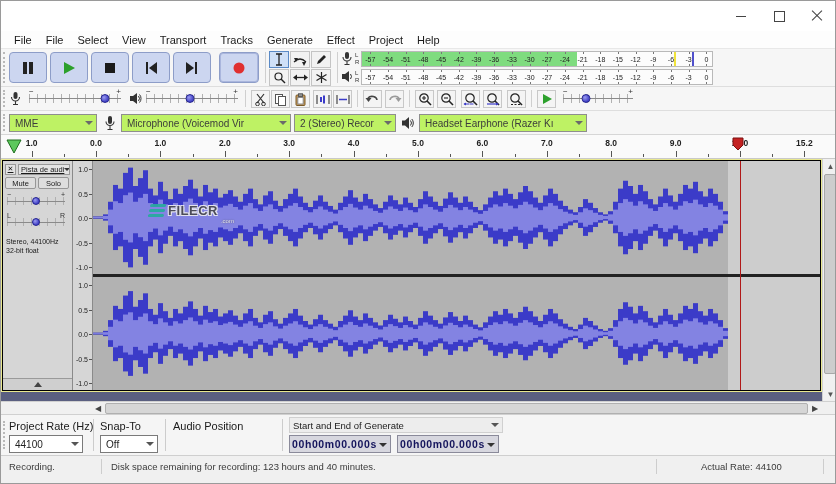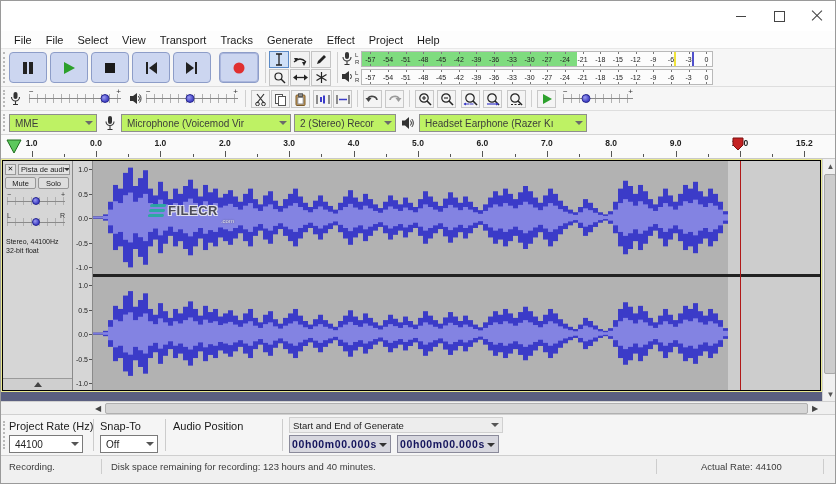--- a/index.html
+++ b/index.html
@@ -67,21 +67,21 @@
   .panel{width:70px;background:#d6d6d6;position:relative;border-right:1px solid #8a8a8a;font-size:7.5px;color:#1a1a1a;}
   .rulers{width:20px;background:#d6d6d6;position:relative;border-right:1px solid #8a8a8a;}
   .waves{flex:1;position:relative;}
   .chan{position:absolute;left:0;right:0;height:113px;}
   .chan1{top:0;} .chan2{top:116px;}
   .chansep{position:absolute;left:0;right:0;top:113px;height:3px;background:#222;}
   .ruler-label{position:absolute;right:4px;font-size:7px;color:#222;transform:translateY(-50%);}
   .ruler-tick{position:absolute;right:0;width:3px;height:1px;background:#555;}
   .cursorline{position:absolute;top:0;bottom:0;width:1px;background:#b01818;z-index:5;}
   
-  .prow1{position:absolute;left:2px;top:2px;right:2px;height:12px;display:flex;align-items:center;gap:2px;}
+  .prow1{position:absolute;left:2px;top:2px;right:2px;height:12px;display:flex;align-items:center;gap:2px;text-decoration:underline;}
   .pclose{width:11px;height:11px;border:1px solid #999;background:#e3e3e3;font-size:7px;display:flex;align-items:center;justify-content:center;}
   .pname{flex:1;border:1px solid #999;background:#e3e3e3;height:11px;display:flex;align-items:center;padding:0 2px;white-space:nowrap;overflow:hidden;}
   .pname .tri{margin-left:auto;width:0;height:0;border:3px solid transparent;border-top-color:#333;margin-top:3px;}
   .ms{position:absolute;left:2px;top:16px;display:flex;gap:2px;}
   .msbtn{width:31px;height:12px;background:#dedede;border:1px solid #979797;border-radius:2px;
     font-size:7.5px;display:flex;align-items:center;justify-content:center;}
   .pslider{position:absolute;left:4px;width:58px;height:10px;}
   .pinfo{position:absolute;left:3px;top:76px;line-height:9px;font-size:7px;}
   .pcollapse{position:absolute;left:0;bottom:0;width:100%;height:12px;background:#cfcfcf;border-top:1px solid #9a9a9a;
     display:flex;align-items:center;justify-content:center;}

